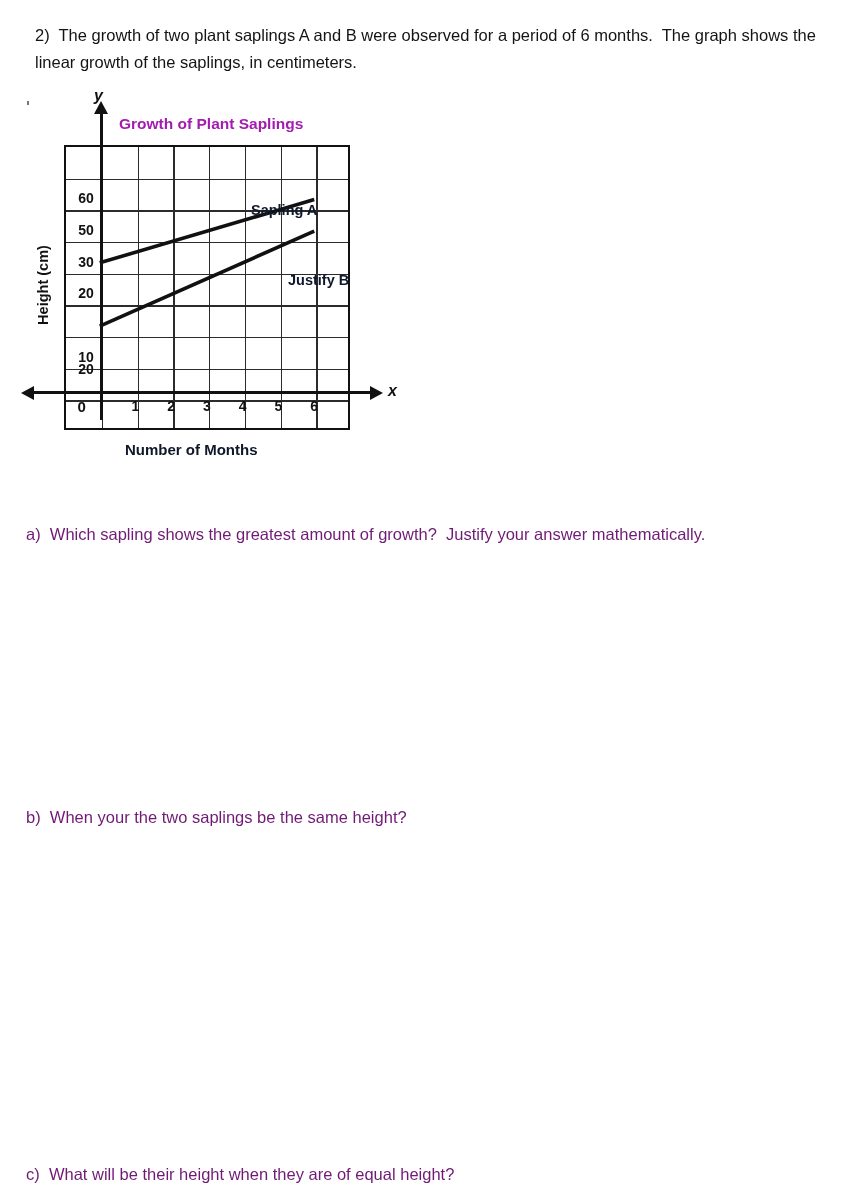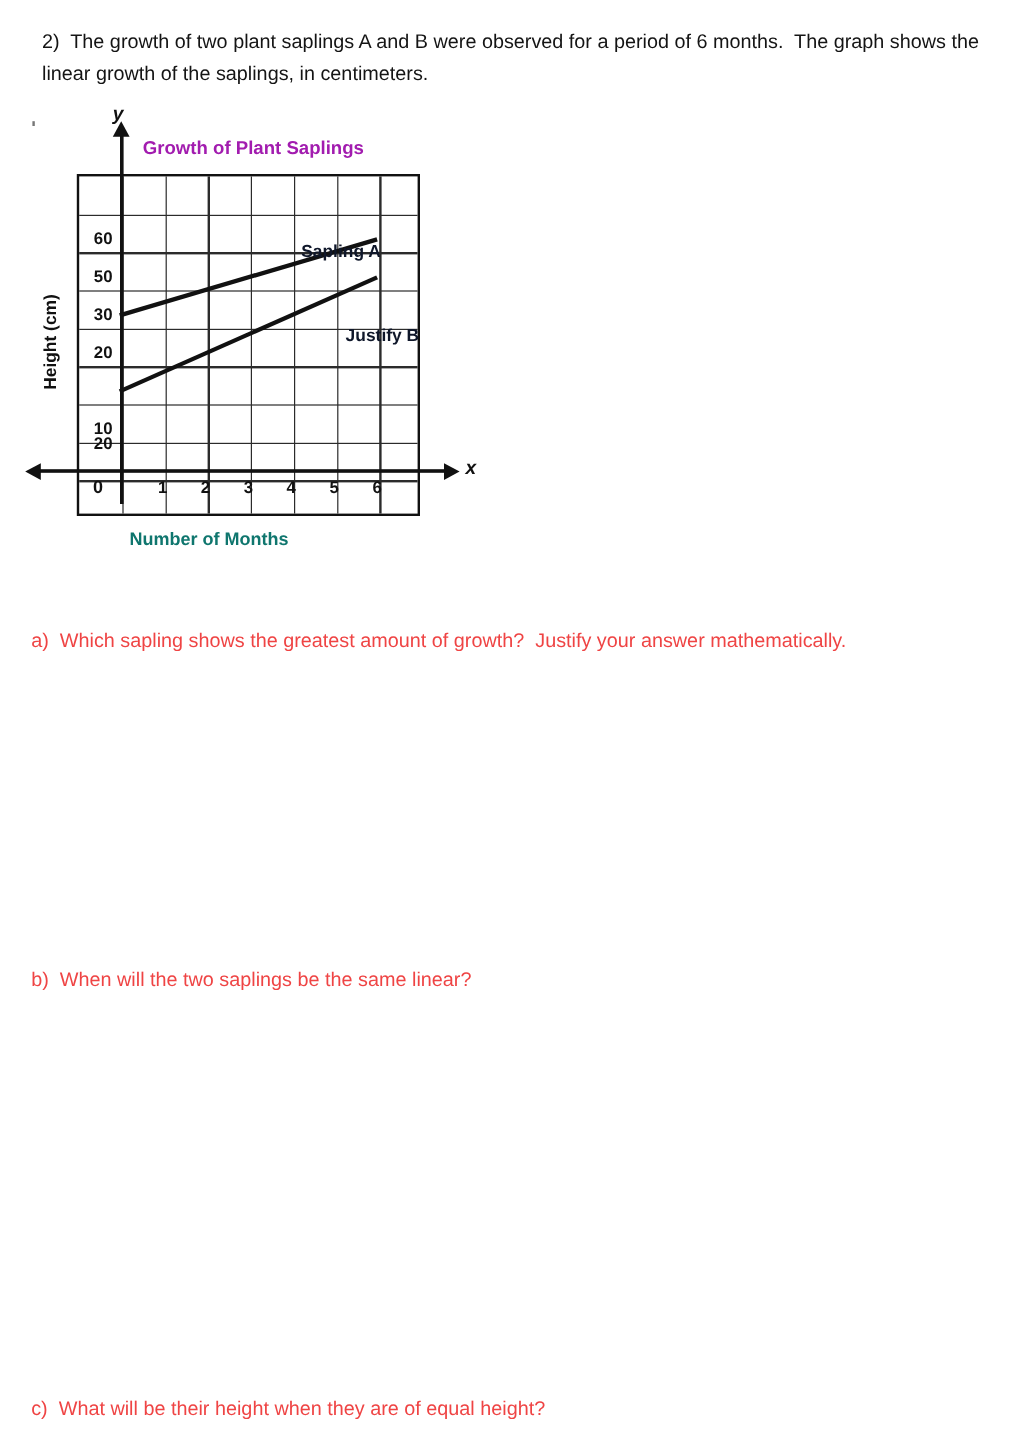--- a/index.html
+++ b/index.html
@@ -28,21 +28,21 @@
     color: #141414;
     white-space: pre-wrap;
   }
 
   
   .sub-q {
     position: absolute;
     left: 26px;
     font-size: 16.5px;
     line-height: 1.6;
-    color: #ef4444;
+    color: #701a75;
     white-space: pre;
   }
   #sub-q-a { top: 521px; }
   #sub-q-b { top: 804px; }
   #sub-q-c { top: 1139px; margin-top: 22px; }
 
   
   .figure {
     position: absolute;
     left: 0px;
@@ -152,25 +152,25 @@
     text-align: center;
     font-size: 14.5px;
     font-weight: bold;
     color: #111;
     transform: rotate(-90deg);
     transform-origin: center center;
     white-space: nowrap;
   }
   .axis-title-x {
     position: absolute;
-    left: 108px;
+    left: 125px;
     top: 356px;
     font-size: 15px;
     font-weight: bold;
-    color: #0f766e;
+    color: #0f172a;
     white-space: nowrap;
   }
 
   
   .tick-y {
     position: absolute;
     width: 34px;
     text-align: right;
     font-size: 14px;
     font-weight: bold;
@@ -265,14 +265,14 @@
   <svg class="data-layer" id="data-layer" viewBox="0 0 420 390">
       <line x1="99.75" y1="177.8" x2="314.25" y2="114.46666666666667" stroke="#111111" stroke-width="3.6" stroke-linecap="butt"></line>
       <line x1="99.75" y1="241.13333333333335" x2="314.25" y2="146.13333333333335" stroke="#111111" stroke-width="3.6" stroke-linecap="butt"></line>
     </svg>
 
   <div class="series-label" id="series-label-a">Sapling A</div>
   <div class="series-label" id="series-label-b">Justify B</div>
 </div>
 
 <div class="sub-q" id="sub-q-a">a)  Which sapling shows the greatest amount of growth?  Justify your answer mathematically.</div>
-<div class="sub-q" id="sub-q-b">b)  When will the two saplings be the same linear?</div>
+<div class="sub-q" id="sub-q-b">b)  When your the two saplings be the same height?</div>
 <div class="sub-q" id="sub-q-c">c)  What will be their height when they are of equal height?</div>
 
 </body></html>

